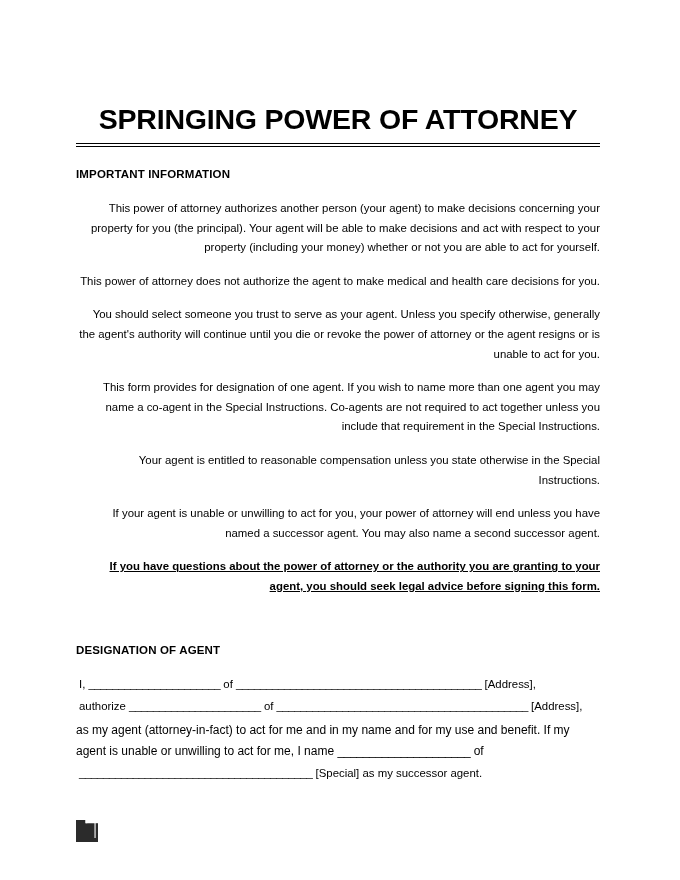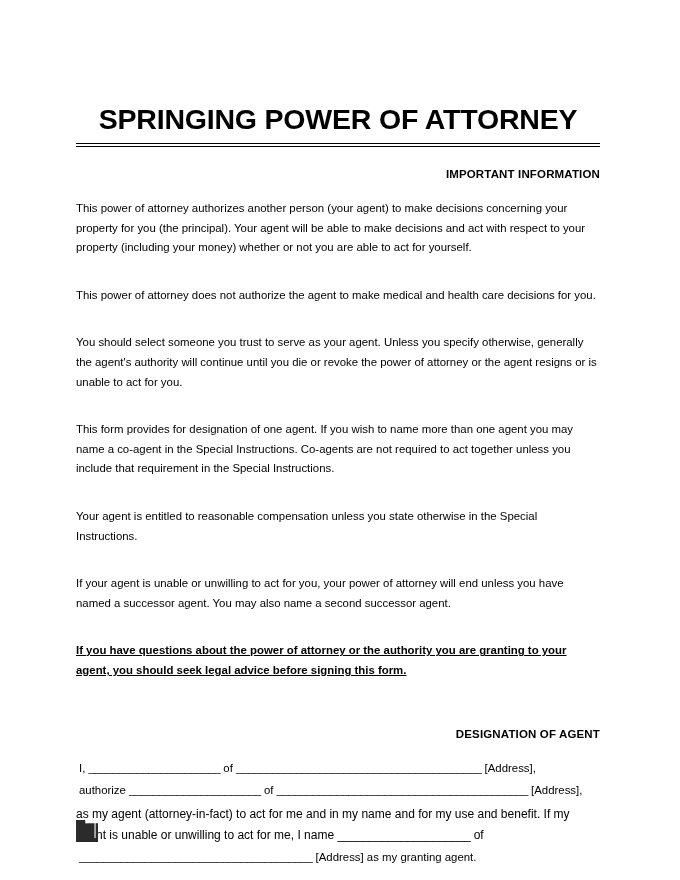--- a/index.html
+++ b/index.html
@@ -55,36 +55,36 @@
     left: 0;
     width: 100%;
     height: 1px;
     background: #000000;
   }
   .title-rules .rule.top { top: 0; }
   .title-rules .rule.bottom { top: 3px; }
 
   
   .section-heading {
-    text-align: right;
+    text-align: left;
     font-size: 11.5px;
     font-weight: bold;
     letter-spacing: 0.15px;
   }
   .section-heading.important { margin-top: 20px; }
   .section-heading.designation { margin-top: 0; }
 
   
   .para {
     font-size: 11.4px;
     line-height: 1.72;
-    text-align: left;
+    text-align: right;
     margin: 0;
   }
-  .para + .para { margin-top: 28px; }
+  .para + .para { margin-top: 14px; }
   .para.first { margin-top: 19px; }
   .para.bold { font-weight: bold; text-decoration: underline; }
 
   
   .designation-block {
     margin-top: 0;
   }
   .form-line {
     font-size: 11.4px;
     line-height: 1.72;
@@ -159,21 +159,21 @@
 
       <p class="form-line">
         <span>authorize</span><span> </span><span class="blank">______________________</span><span> </span><span>of</span><span> </span><span class="blank">__________________________________________</span><span> </span><span>[Address],</span>
       </p>
 
       <p class="form-para">
         <span>as my agent (attorney-in-fact) to act for me and in my name and for my use and benefit. If my agent is unable or unwilling to act for me, I name</span><span> </span><span class="blank">_____________________</span><span> </span><span>of</span>
       </p>
 
       <p class="form-line">
-        <span class="blank">_______________________________________</span><span> </span><span>[Address] as my granting agent.</span>
+        <span class="blank">_______________________________________</span><span> </span><span>[Special] as my successor agent.</span>
       </p>
 
     </div>
 
   </div>
 
   <div class="logo">
     <svg class="logo-mark" viewBox="0 0 22 22" xmlns="http://www.w3.org/2000/svg">
       <path d="M0 0 H22 V22 H0 Z" fill="#2b2b2b"></path>
       <path d="M9.5 0 H22 V18 H18.5 V3.2 H9.5 Z" fill="#ffffff"></path>

